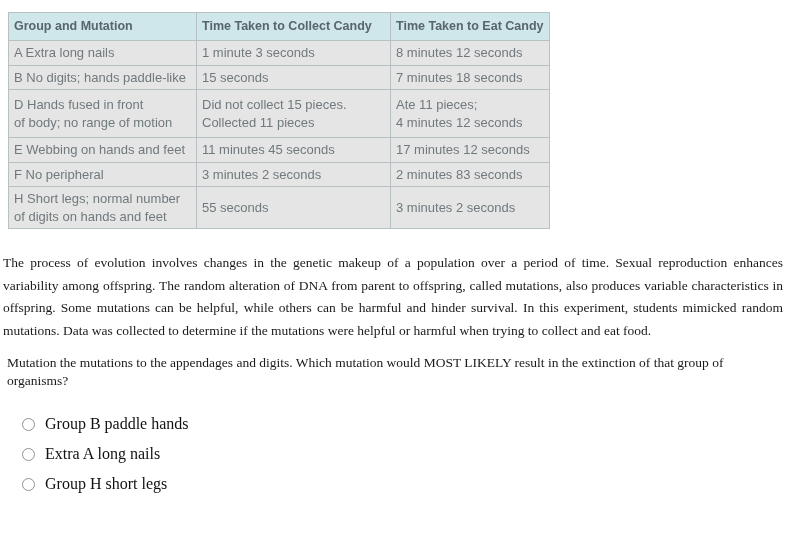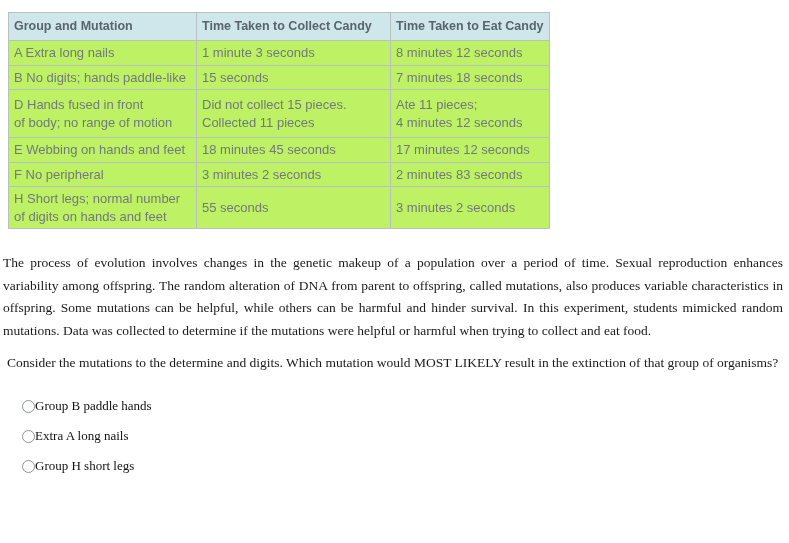--- a/index.html
+++ b/index.html
@@ -36,21 +36,21 @@
     background: #cfe6eb;
     color: #58666c;
     font-weight: bold;
     font-size: 12.5px;
     height: 28px;
     white-space: nowrap;
     overflow: hidden;
   }
   .data-table td {
     color: #70797d;
-    background: #bef264;
+    background: #e5e5e5;
     white-space: pre-line;
   }
   .data-table tr.single td { height: 24px; }
   .data-table tr.double td { height: 48px; margin-top: 8px; }
   .data-table tr.row-h td  { height: 41px; }
 
   
   .passage {
     margin: 23px 6px 0 3px;
     width: 780px;
@@ -79,22 +79,22 @@
     cursor: pointer;
   }
   .radio {
     width: 13px; height: 13px;
     border: 1px solid #8d9396;
     border-radius: 50%;
     background: #ffffff;
     flex: 0 0 13px;
   }
   .option-label {
-    margin-left: 0;
-    font-size: 13px;
+    margin-left: 10px;
+    font-size: 16px;
     color: #111111;
     white-space: nowrap;
   }
 </style>
 </head>
 <body>
 
 <div class="page">
 
   <table class="data-table">
@@ -124,40 +124,40 @@
       <tr class="double">
         <td>D Hands fused in front
 of body; no range of motion</td>
         <td>Did not collect 15 pieces.
 Collected 11 pieces</td>
         <td>Ate 11 pieces;
 4 minutes 12 seconds</td>
       </tr>
       <tr class="single">
         <td>E Webbing on hands and feet</td>
-        <td>18 minutes 45 seconds</td>
+        <td>11 minutes 45 seconds</td>
         <td>17 minutes 12 seconds</td>
       </tr>
       <tr class="single">
         <td>F No peripheral</td>
         <td>3 minutes 2 seconds</td>
         <td>2 minutes 83 seconds</td>
       </tr>
       <tr class="row-h">
         <td>H Short legs; normal number
 of digits on hands and feet</td>
         <td>55 seconds</td>
         <td>3 minutes 2 seconds</td>
       </tr>
     </tbody>
   </table>
 
   <p class="passage">The process of evolution involves changes in the genetic makeup of a population over a period of time. Sexual reproduction enhances variability among offspring. The random alteration of DNA from parent to offspring, called mutations, also produces variable characteristics in offspring. Some mutations can be helpful, while others can be harmful and hinder survival. In this experiment, students mimicked random mutations. Data was collected to determine if the mutations were helpful or harmful when trying to collect and eat food.</p>
 
-  <p class="question">Consider the mutations to the determine and digits. Which mutation would MOST LIKELY result in the extinction of that group of organisms?</p>
+  <p class="question">Mutation the mutations to the appendages and digits. Which mutation would MOST LIKELY result in the extinction of that group of organisms?</p>
 
   <div class="options">
     <div class="option">
       <span class="radio"></span>
       <span class="option-label">Group B paddle hands</span>
     </div>
     <div class="option">
       <span class="radio"></span>
       <span class="option-label">Extra A long nails</span>
     </div>

